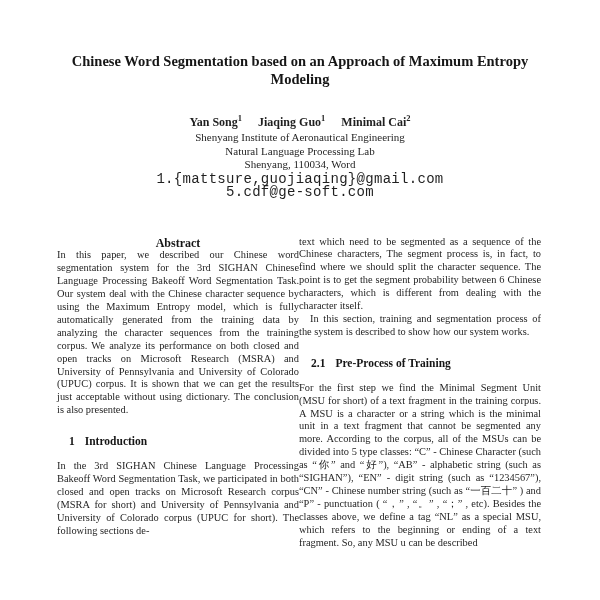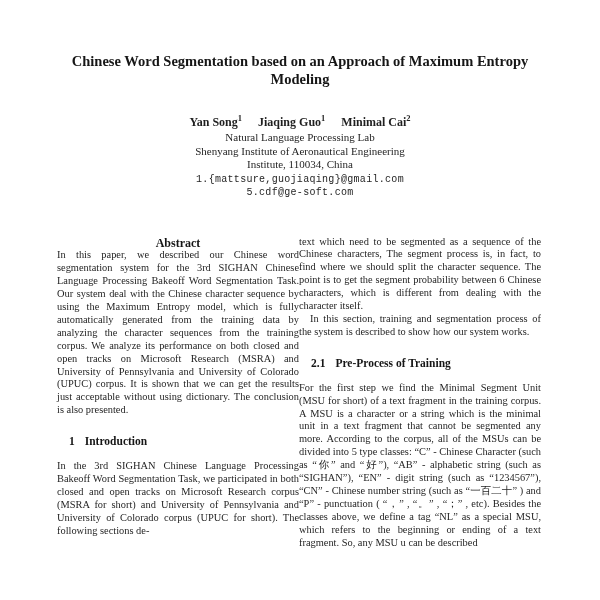--- a/index.html
+++ b/index.html
@@ -20,21 +20,21 @@
     max-width: 515px;
     margin: 0 auto;
     color: #161616;
   }
   .authors-line { margin-top: 23px; font-weight: bold; font-size: 12px; line-height: 14px; }
   .author { margin: 0 8px; white-space: nowrap; }
   .author sup { font-size: 8.5px; font-weight: bold; }
   .affiliation { font-size: 11px; line-height: 13.5px; margin-top: 2px; }
   .emails {
     font-family: "Liberation Mono", monospace;
-    font-size: 10px;
+    font-size: 14px;
     line-height: 13.5px;
     margin-top: 1px;
     letter-spacing: 0.3px;
   }
   .columns {
     display: flex;
     gap: 0;
     padding: 0 53px 0 57px;
     margin-top: 36px;
   }
@@ -74,23 +74,23 @@
 <div class="page">
 
   <div class="header">
     <div class="paper-title">Chinese Word Segmentation based on an Approach of Maximum Entropy Modeling</div>
 
     <div class="authors-line">
       <span class="author"><span>Yan Song</span><sup>1</sup></span><span class="author"><span>Jiaqing Guo</span><sup>1</sup></span><span class="author"><span>Minimal Cai</span><sup>2</sup></span>
     </div>
 
     <div class="affiliation">
+      <div>Shenyang Institute of Aeronautical Engineering</div>
       <div>Natural Language Processing Lab</div>
-      <div>Shenyang Institute of Aeronautical Engineering</div>
-      <div>Institute, 110034, China</div>
+      <div>Shenyang, 110034, Word</div>
     </div>
 
     <div class="emails">
       <div>1.{mattsure,guojiaqing}@gmail.com</div>
       <div>5.cdf@ge-soft.com</div>
     </div>
   </div>
 
   <div class="columns">
 

